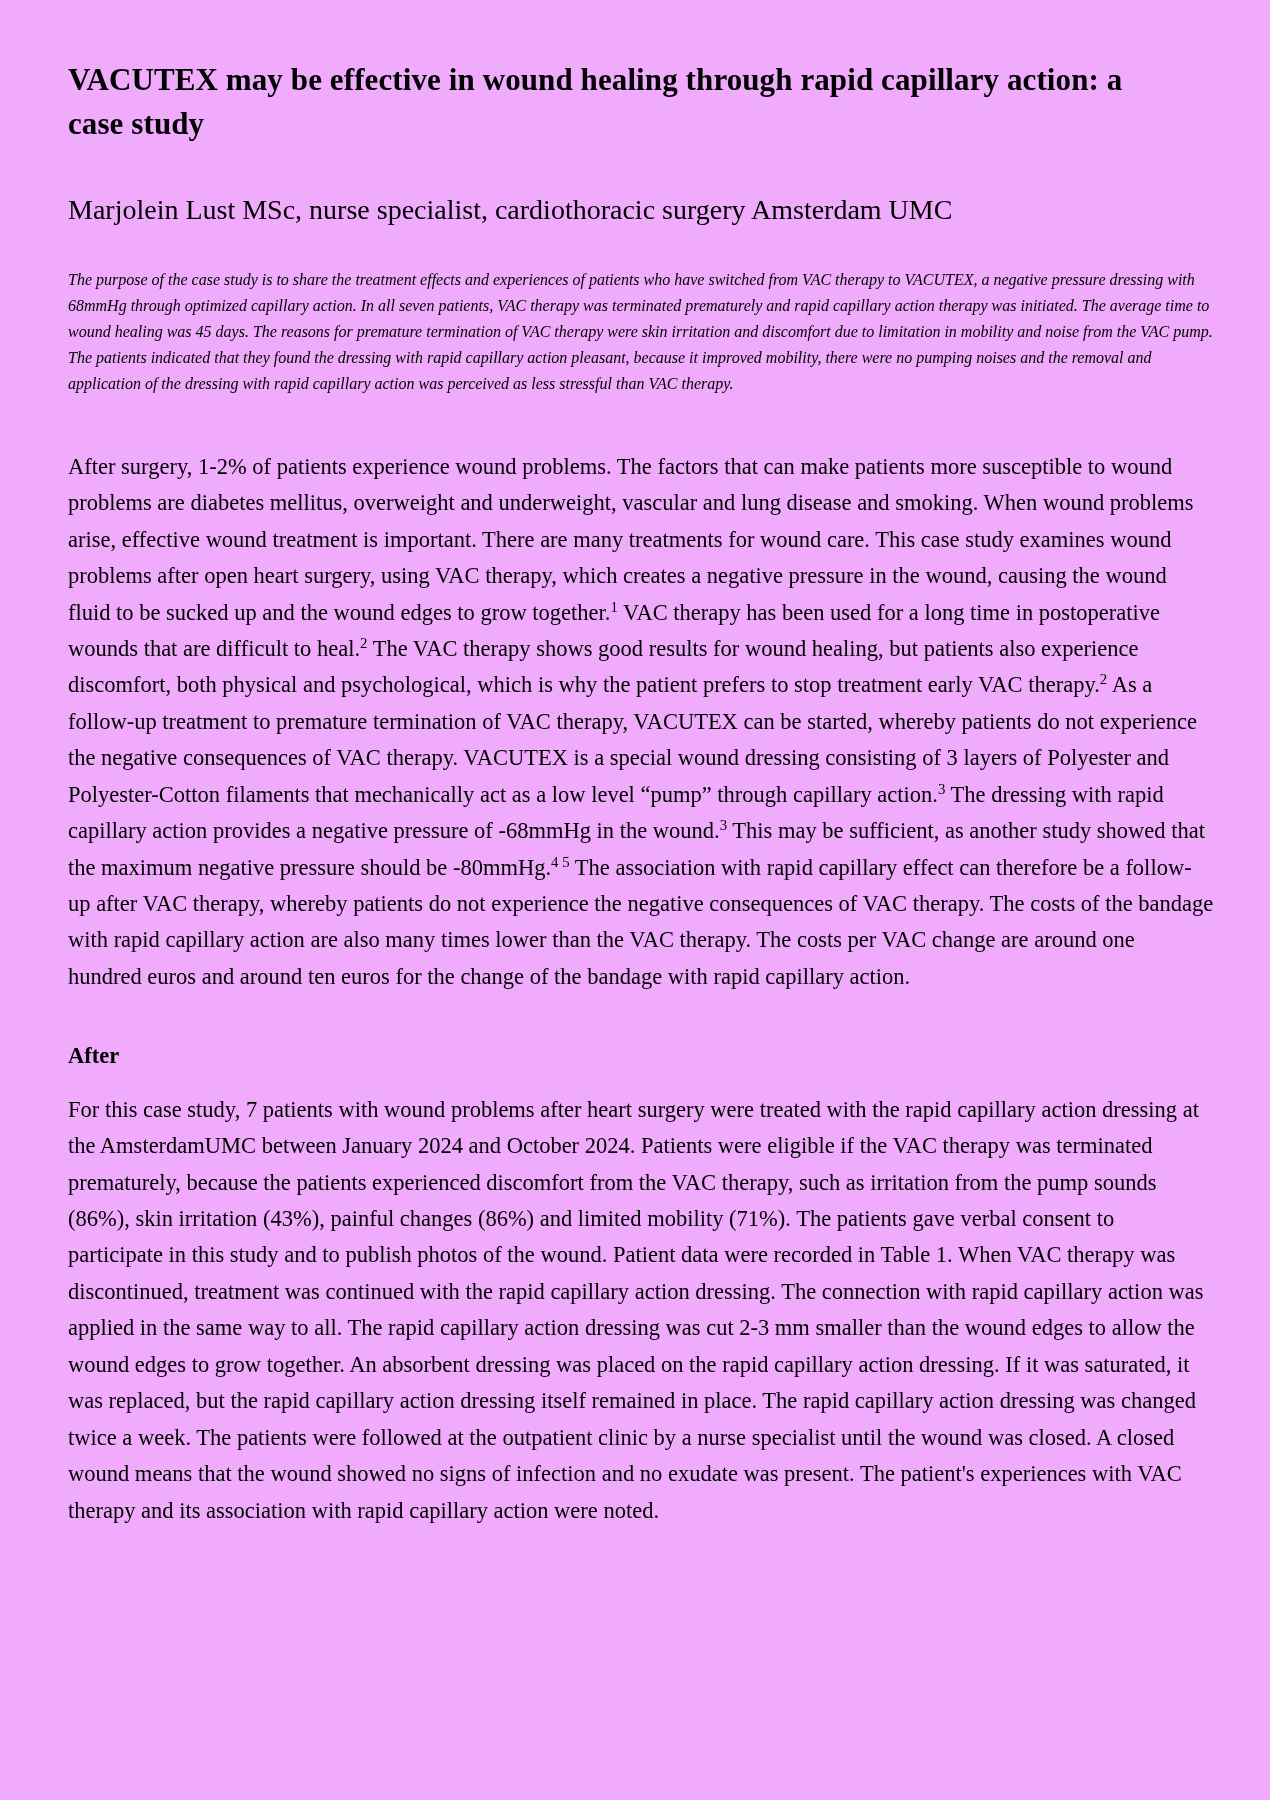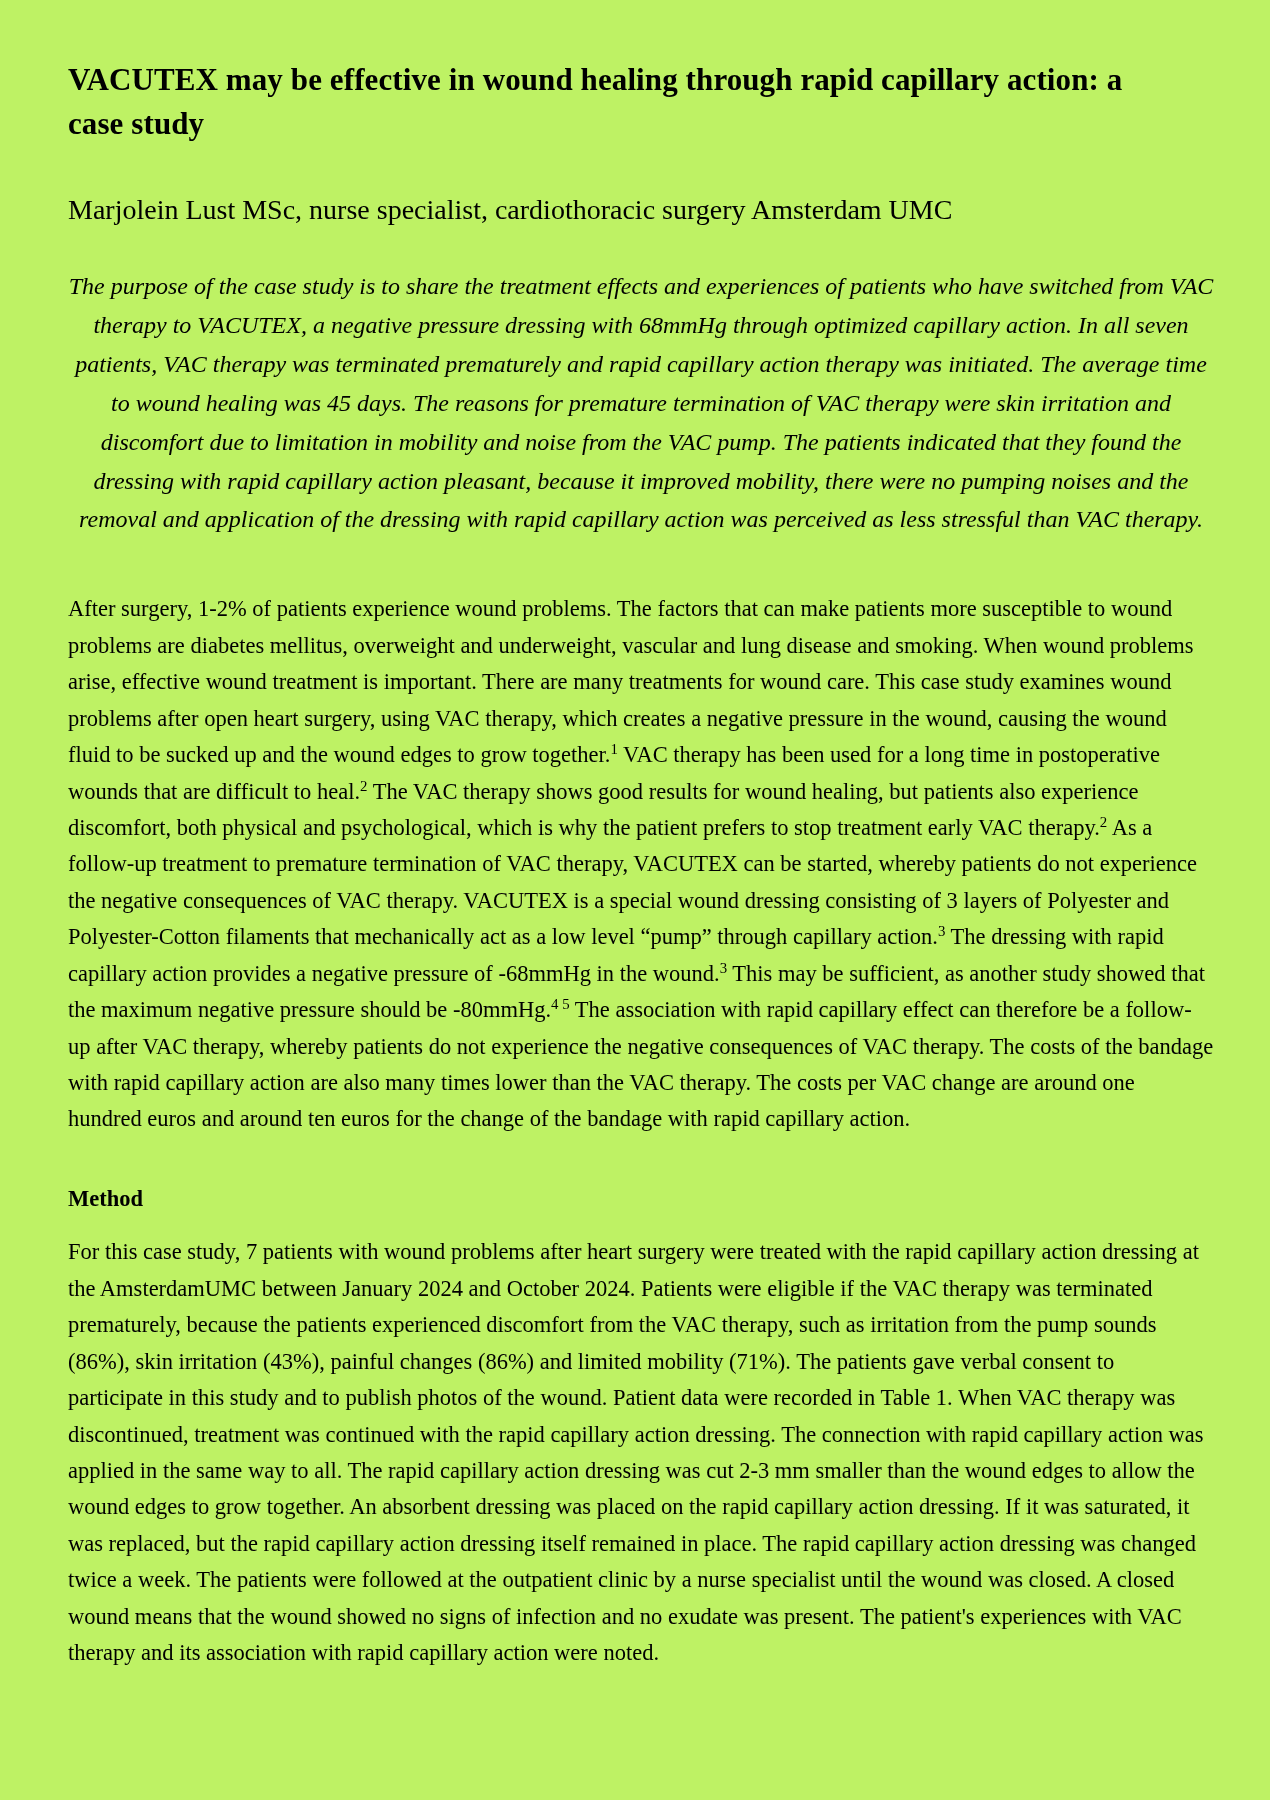--- a/index.html
+++ b/index.html
@@ -10,44 +10,44 @@
   body {
     width: 1270px;
     min-height: 1800px;
     font-family: "Liberation Serif", "DejaVu Serif", serif;
     color: #000000;
     -webkit-font-smoothing: antialiased;
   }
   .page {
     width: 1270px;
     min-height: 1800px;
-    background: #bef264;
+    background: #f0abfc;
     box-sizing: border-box;
     padding: 58px 56px 40px 68px;
   }
   .doc-title {
     font-size: 31px;
     font-weight: bold;
     line-height: 1.42;
     margin: 0 0 0 0;
     letter-spacing: 0.1px;
     max-width: 1110px;
   }
   .author-line {
     font-size: 28px;
     line-height: 1.4;
     margin-top: 44px;
   }
   .abstract {
     font-style: italic;
-    font-size: 24px;
+    font-size: 16px;
     line-height: 1.62;
     margin-top: 38px;
     max-width: 1150px;
-    text-align: center;
+    text-align: left;
   }
   .body-para {
     font-size: 22.5px;
     line-height: 1.62;
     margin-top: 52px;
     max-width: 1148px;
     text-align: left;
   }
   .section-heading {
     font-size: 22.5px;
@@ -75,17 +75,17 @@
 <div class="page">
 
   <h1 class="doc-title">VACUTEX may be effective in wound healing through rapid capillary action: a case study</h1>
 
   <p class="author-line">Marjolein Lust MSc, nurse specialist, cardiothoracic surgery Amsterdam UMC</p>
 
   <p class="abstract">The purpose of the case study is to share the treatment effects and experiences of patients who have switched from VAC therapy to VACUTEX, a negative pressure dressing with 68mmHg through optimized capillary action. In all seven patients, VAC therapy was terminated prematurely and rapid capillary action therapy was initiated. The average time to wound healing was 45 days. The reasons for premature termination of VAC therapy were skin irritation and discomfort due to limitation in mobility and noise from the VAC pump. The patients indicated that they found the dressing with rapid capillary action pleasant, because it improved mobility, there were no pumping noises and the removal and application of the dressing with rapid capillary action was perceived as less stressful than VAC therapy.</p>
 
   <p class="body-para"><span class="sr-seg">After surgery, 1-2% of patients experience wound problems. The factors that can make patients more susceptible to wound problems are diabetes mellitus, overweight and underweight, vascular and lung disease and smoking. When wound problems arise, effective wound treatment is important. There are many treatments for wound care. This case study examines wound problems after open heart surgery, using VAC therapy, which creates a negative pressure in the wound, causing the wound fluid to be sucked up and the wound edges to grow together.</span><sup>1</sup><span class="sr-seg"> VAC therapy has been used for a long time in postoperative wounds that are difficult to heal.</span><sup>2</sup><span class="sr-seg"> The VAC therapy shows good results for wound healing, but patients also experience discomfort, both physical and psychological, which is why the patient prefers to stop treatment early VAC therapy.</span><sup>2</sup><span class="sr-seg"> As a follow-up treatment to premature termination of VAC therapy, VACUTEX can be started, whereby patients do not experience the negative consequences of VAC therapy. VACUTEX is a special wound dressing consisting of 3 layers of Polyester and Polyester-Cotton filaments that mechanically act as a low level “pump” through capillary action.</span><sup>3</sup><span class="sr-seg"> The dressing with rapid capillary action provides a negative pressure of -68mmHg in the wound.</span><sup>3</sup><span class="sr-seg"> This may be sufficient, as another study showed that the maximum negative pressure should be -80mmHg.</span><sup>4 5</sup><span class="sr-seg"> The association with rapid capillary effect can therefore be a follow-up after VAC therapy, whereby patients do not experience the negative consequences of VAC therapy. The costs of the bandage with rapid capillary action are also many times lower than the VAC therapy. The costs per VAC change are around one hundred euros and around ten euros for the change of the bandage with rapid capillary action.</span></p>
 
-  <h2 class="section-heading">Method</h2>
+  <h2 class="section-heading">After</h2>
 
   <p class="section-para">For this case study, 7 patients with wound problems after heart surgery were treated with the rapid capillary action dressing at the AmsterdamUMC between January 2024 and October 2024. Patients were eligible if the VAC therapy was terminated prematurely, because the patients experienced discomfort from the VAC therapy, such as irritation from the pump sounds (86%), skin irritation (43%), painful changes (86%) and limited mobility (71%). The patients gave verbal consent to participate in this study and to publish photos of the wound. Patient data were recorded in Table 1. When VAC therapy was discontinued, treatment was continued with the rapid capillary action dressing. The connection with rapid capillary action was applied in the same way to all. The rapid capillary action dressing was cut 2-3 mm smaller than the wound edges to allow the wound edges to grow together. An absorbent dressing was placed on the rapid capillary action dressing. If it was saturated, it was replaced, but the rapid capillary action dressing itself remained in place. The rapid capillary action dressing was changed twice a week. The patients were followed at the outpatient clinic by a nurse specialist until the wound was closed. A closed wound means that the wound showed no signs of infection and no exudate was present. The patient's experiences with VAC therapy and its association with rapid capillary action were noted.</p>
 
 </div>
 
 </body></html>

